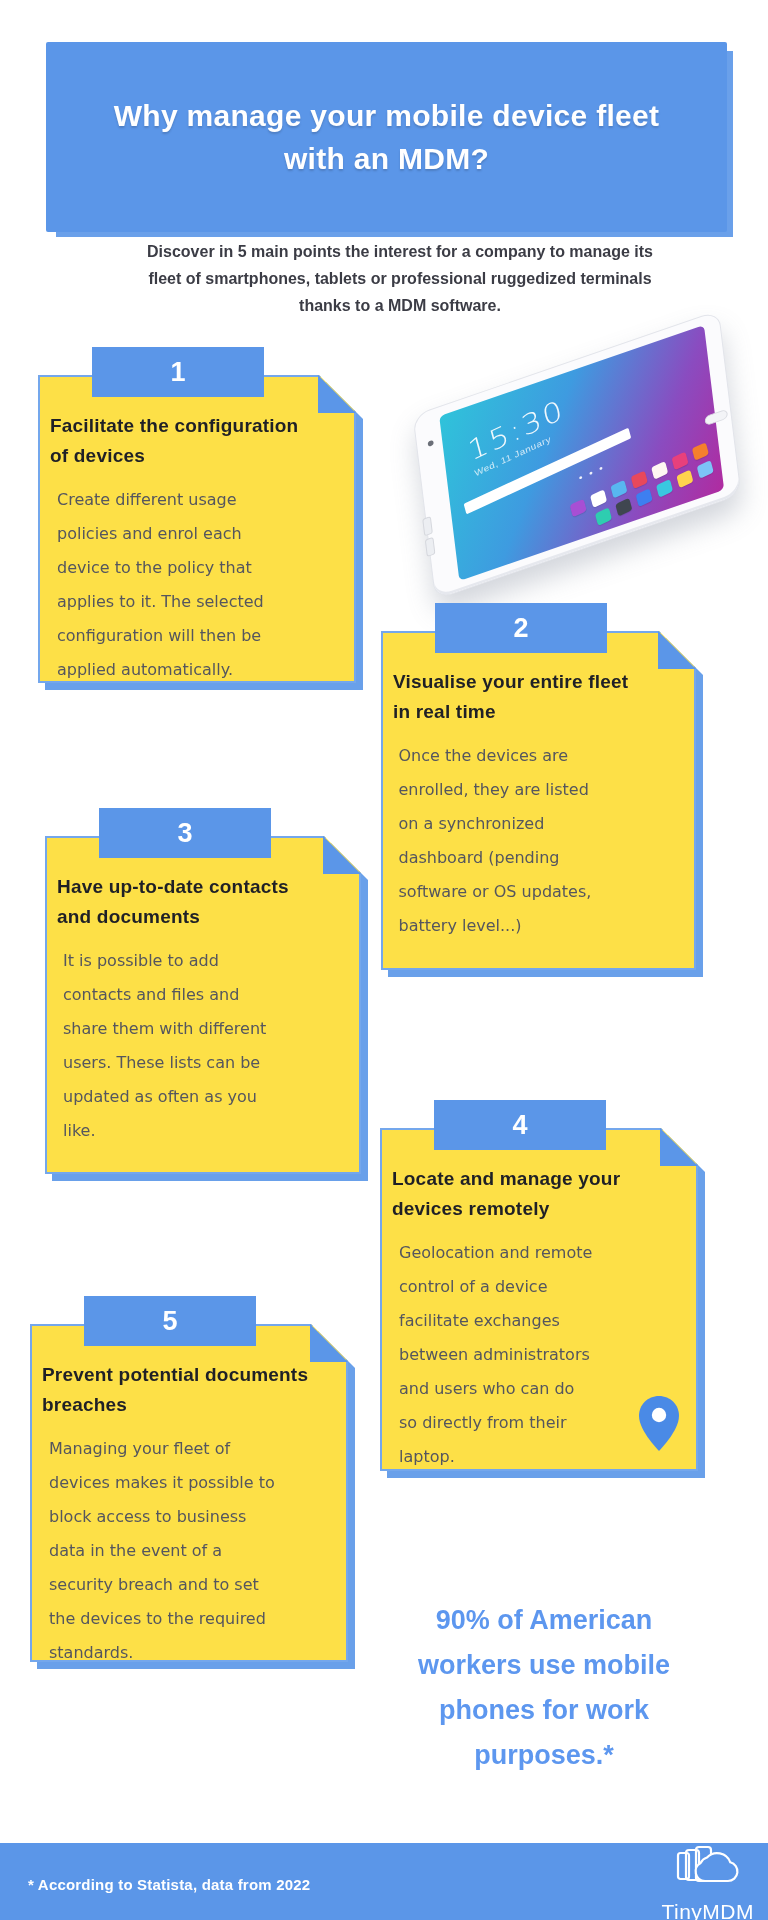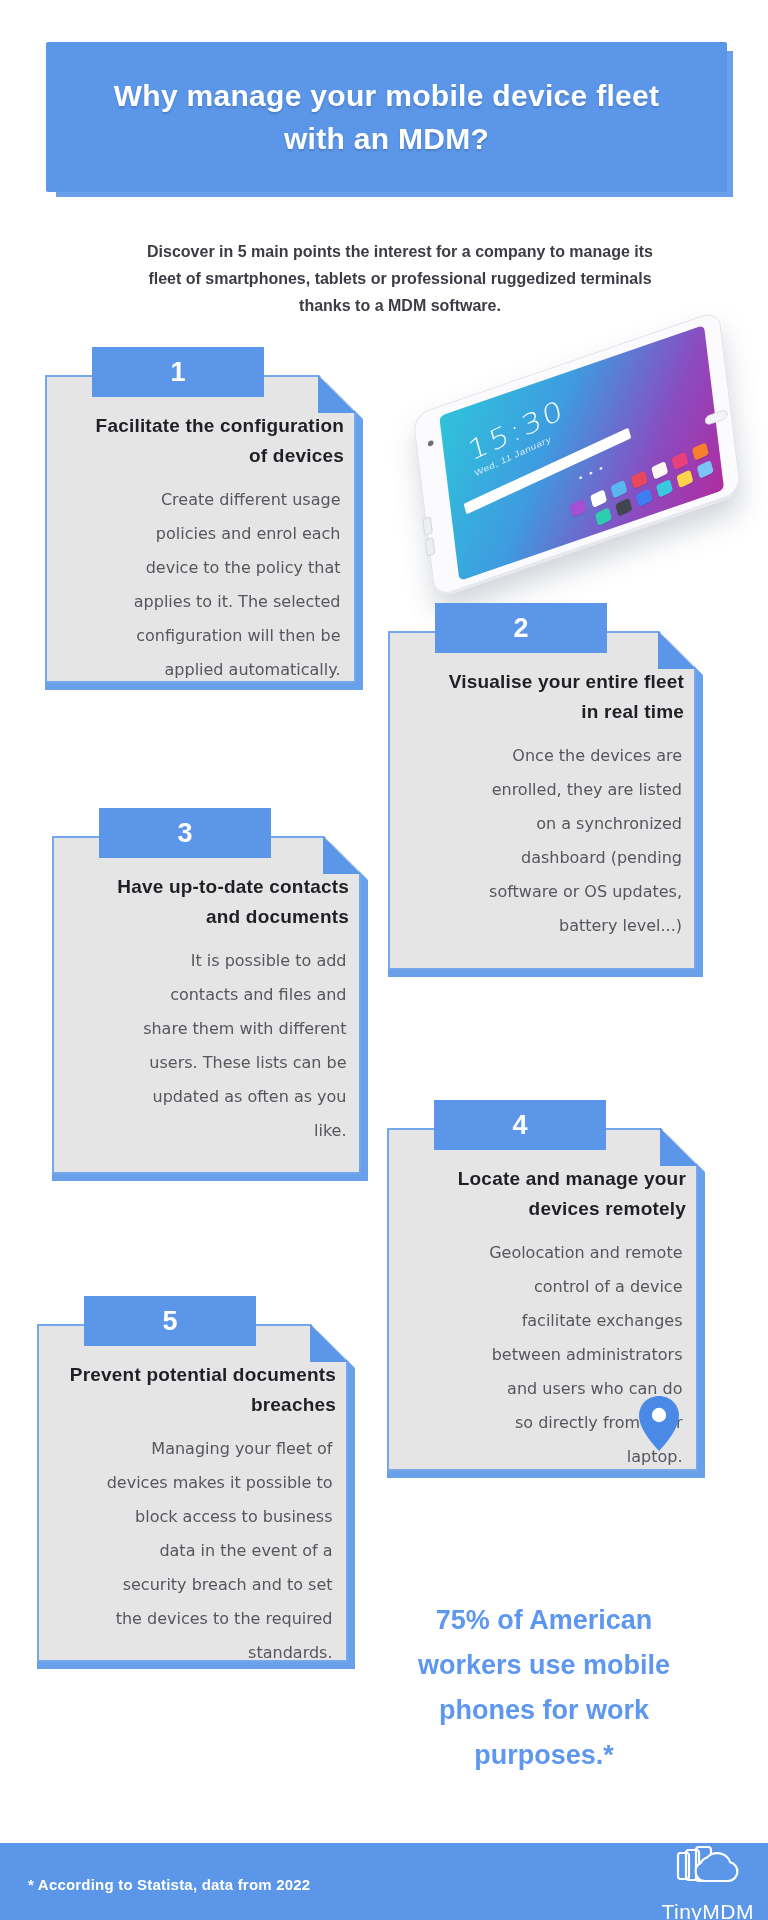--- a/index.html
+++ b/index.html
@@ -2,21 +2,21 @@
 <html style="--accent: #5b96e8;"><head>
 <meta charset="utf-8">
 <style>
   html,body{margin:0;padding:0;background:#ffffff;}
   .canvas{
     position:relative;width:768px;height:1920px;margin:0 auto;background:#ffffff;
     overflow:hidden;font-family:"Liberation Sans",sans-serif;
   }
   
   .header-box{
-    position:absolute;left:46px;top:42px;width:681px;height:150px;
+    position:absolute;left:46px;top:42px;width:681px;height:190px;
     background:var(--accent,#5b96e8);border-radius:2px;
     display:flex;align-items:center;justify-content:center;
     box-shadow:8px 7px 0 -2px #6aa0ea;
   }
   .header-title{
     margin:0;color:#ffffff;font-size:30px;line-height:43px;font-weight:700;
     text-align:center;white-space:pre-line;letter-spacing:.3px;
     text-shadow:0 2px 2px rgba(40,60,90,.25);
   }
   .intro{
@@ -50,24 +50,23 @@
   }
   .app-icon{width:15px;height:15px;border-radius:3.5px;display:inline-block;box-shadow:0 1px 1px rgba(0,0,0,.12);}
   .screen .dots{position:absolute;right:118px;bottom:64px;color:#fff;font-size:11px;letter-spacing:2px;transform:rotate(-7deg);opacity:.9;}
   
   .card-wrap{position:absolute;}
   .card-shadow{
     position:absolute;inset:0;background:#69a0ea;transform:translate(7px,7px);
     clip-path:polygon(0 0,calc(100% - 37px) 0,100% 37px,100% 100%,0 100%);
   }
   .card{
-    position:absolute;inset:0;background:#e5e5e5;border:2px solid #74a7ec;box-sizing:border-box;
+    position:absolute;inset:0;background:#fde047;border:2px solid #74a7ec;box-sizing:border-box;
     clip-path:polygon(0 0,calc(100% - 37px) 0,100% 37px,100% 100%,0 100%);
-    text-align:right;
-    margin-left:7px;
+    text-align:left;
   }
   .fold{
     position:absolute;top:-2px;right:-2px;width:38px;height:38px;background:var(--accent,#5b96e8);
     clip-path:polygon(0 0,100% 100%,0 100%);
   }
   .card-tab{
     position:absolute;top:-28px;left:54px;width:172px;height:50px;background:var(--accent,#5b96e8);
     display:flex;align-items:center;justify-content:center;z-index:3;
   }
   .card-tab span{color:#fff;font-size:27px;font-weight:700;}
@@ -234,21 +233,21 @@
 data in the event of a
 security breach and to set
 the devices to the required
 standards.</p>
     </div>
     <div class="card-tab">
       <span>5</span>
     </div>
   </div>
 
-  <p class="stat">75% of American
+  <p class="stat">90% of American
 workers use mobile
 phones for work
 purposes.*</p>
 
   <div class="footer">
     <span class="footer-note">* According to Statista, data from 2022</span>
     <div class="brand">
       <svg width="66" height="44" viewBox="0 0 66 44">
         <g fill="none" stroke="#ffffff" stroke-width="2.2">
           <rect x="3" y="11" width="11" height="26" rx="2.5"></rect>

